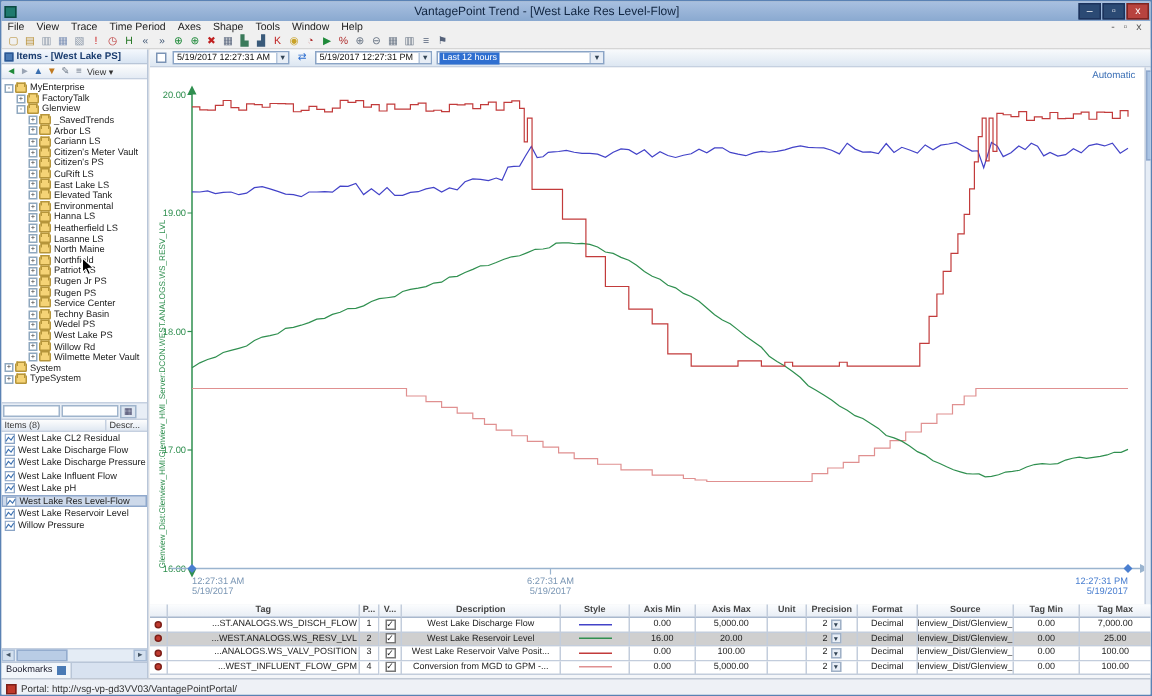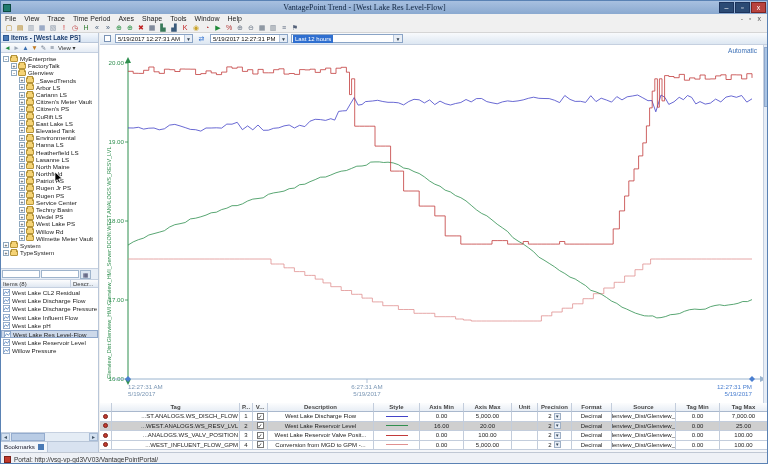--- a/index.html
+++ b/index.html
@@ -1,20 +1,20 @@
 <!DOCTYPE html>
 <html><head>
 <meta charset="utf-8">
 <style>
   html,body{margin:0;padding:0;background:#cfd8e4;}
   *{box-sizing:border-box;font-family:"Liberation Sans",sans-serif;}
   .win{position:relative;width:768px;height:464px;background:#f0f0f0;border:1px solid #5a82b4;overflow:hidden;}
   
   .titlebar{position:absolute;left:0;top:0;width:100%;height:13px;background:linear-gradient(#a8c0e0,#8aa9d0);display:flex;align-items:center;}
-  .titlebar .title{flex:1;text-align:center;font-size:8px;color:#10243f;line-height:13px;font-family:Liberation Serif, serif;}
+  .titlebar .title{flex:1;text-align:center;font-size:8px;color:#10243f;line-height:13px;}
   .appicon{width:8px;height:8px;margin-left:2px;background:#1f7a6e;border:1px solid #0c4a42;}
   .winbtns{display:flex;margin-right:1px;}
   .winbtn{width:15px;height:11px;margin-left:1px;background:#2b4a74;color:#fff;font-size:7px;text-align:center;line-height:10px;border:1px solid #1c3ck5;}
   .winbtn{border:1px solid #1c335c;}
   .winbtn.close{background:#b8433f;border-color:#7d2421;}
   
   .menubar{position:absolute;left:0;top:13px;width:100%;height:9px;background:#f0f0f0;display:flex;align-items:center;font-size:7px;color:#222;}
   .menubar span.mi{padding:0 4px;}
   .mdictrl{margin-left:auto;margin-right:4px;color:#555;font-size:7px;letter-spacing:2px;}
   

